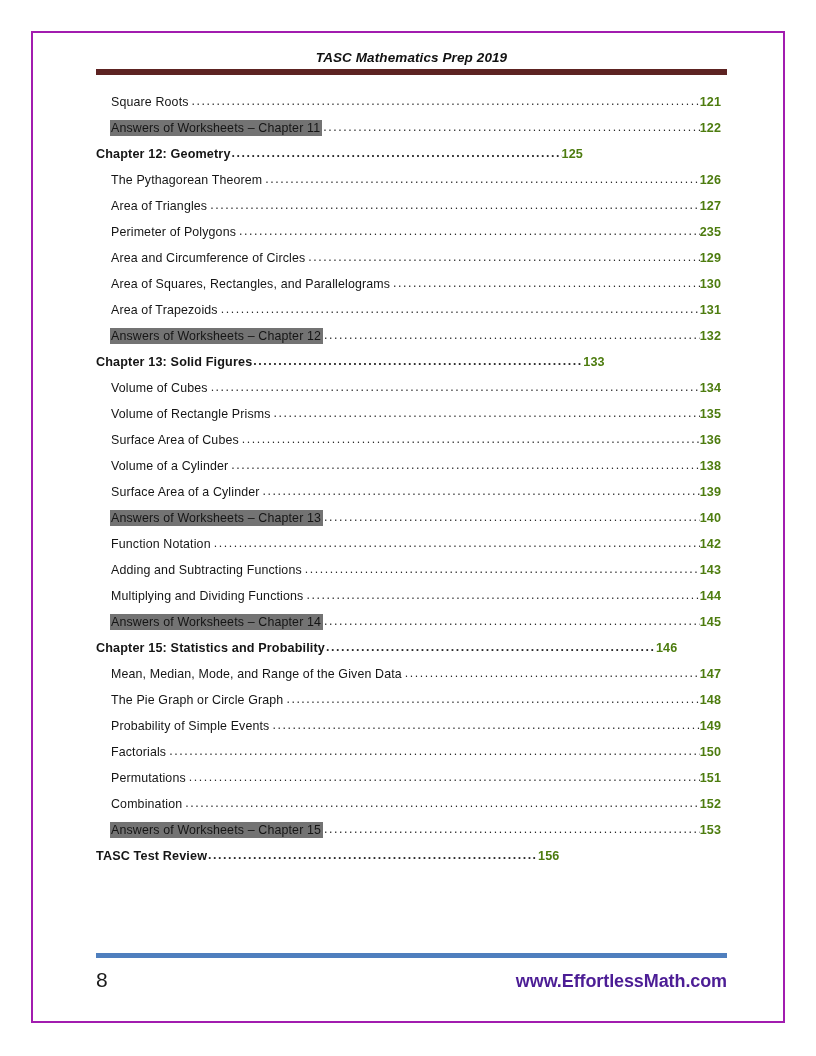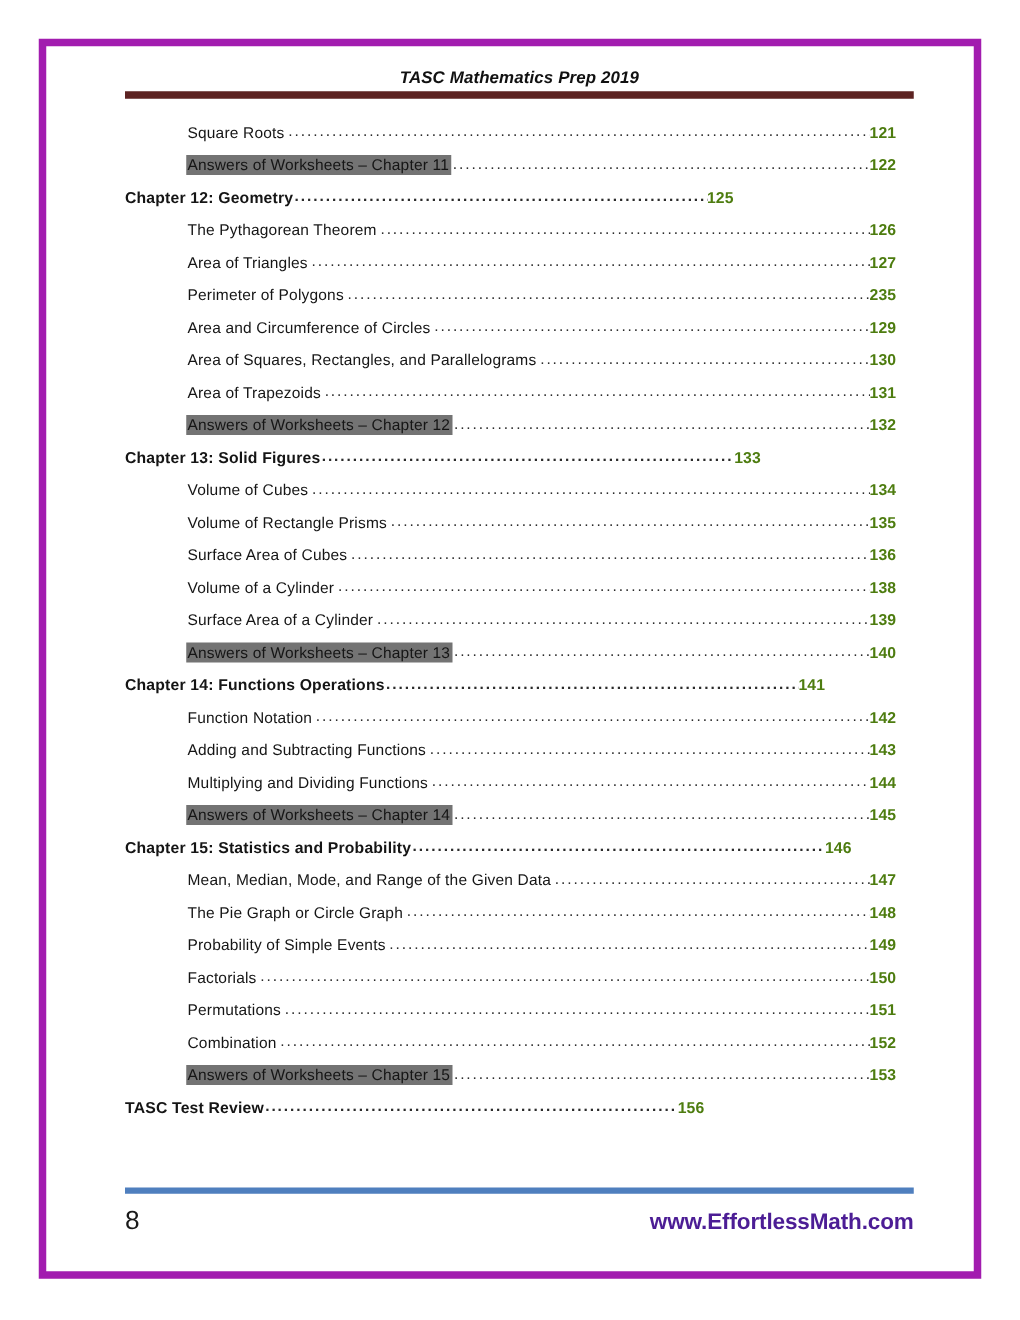--- a/index.html
+++ b/index.html
@@ -14,21 +14,21 @@
     -webkit-font-smoothing: antialiased;
   }
 
   
   #page-sheet {
     position: absolute;
     left: 31px;
     top: 31px;
     width: 754px;
     height: 992px;
-    border: 6px solid #a21caf;
+    border: 2px solid #a21caf;
     box-sizing: border-box;
     background: #ffffff;
     overflow: hidden;
   }
 
   #page-inner {
     position: absolute;
     left: 0;
     top: 0;
     right: 0;
@@ -83,21 +83,21 @@
     font-weight: bold;
     font-size: 12.6px;
   }
   
   .toc-row.level-1 .leader {
     max-width: 330px;
   }
 
   
   .toc-row.level-2 {
-    padding-left: 112px;
+    padding-left: 77px;
     padding-right: 62px;
     font-weight: normal;
   }
 
   .toc-label {
     flex: 0 0 auto;
     letter-spacing: 0.15px;
   }
   .toc-row.level-2 .toc-label {
     padding: 1px 2px 1px 1px;
@@ -256,25 +256,20 @@
         </div>
         <div class="toc-row level-2">
           <span class="toc-label">Surface Area of a Cylinder</span>
           <span class="leader"></span>
           <span class="toc-page">139</span>
         </div>
         <div class="toc-row level-2 hilite">
           <span class="toc-label">Answers of Worksheets – Chapter 13</span>
           <span class="leader"></span>
           <span class="toc-page">140</span>
-        </div>
-        <div class="toc-row level-1">
-          <span class="toc-label">Chapter 14: Functions Operations</span>
-          <span class="leader"></span>
-          <span class="toc-page">141</span>
         </div>
         <div class="toc-row level-2">
           <span class="toc-label">Function Notation</span>
           <span class="leader"></span>
           <span class="toc-page">142</span>
         </div>
         <div class="toc-row level-2">
           <span class="toc-label">Adding and Subtracting Functions</span>
           <span class="leader"></span>
           <span class="toc-page">143</span>

